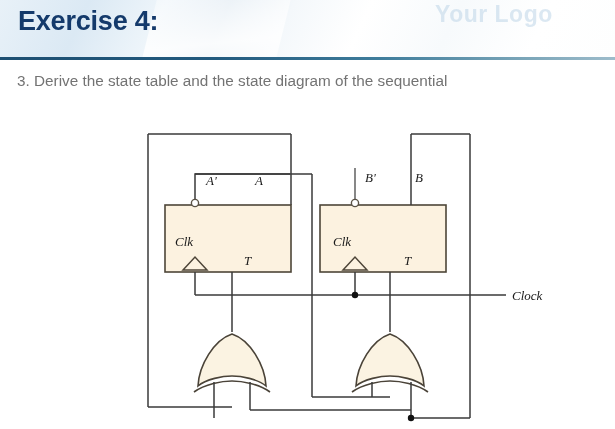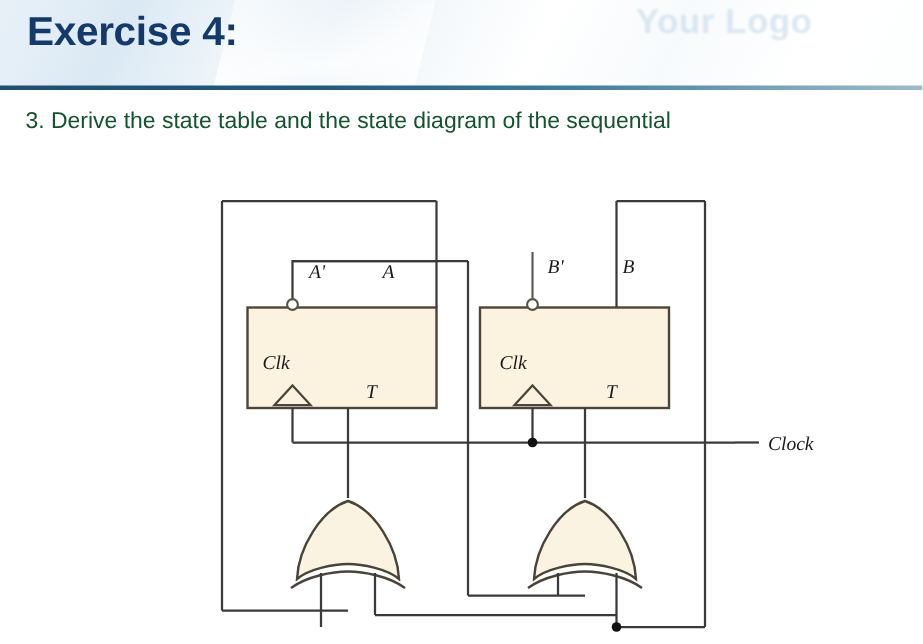--- a/index.html
+++ b/index.html
@@ -37,21 +37,21 @@
   #header-sheen {
     position: absolute;
     left: 150px; top: -30px;
     width: 130px; height: 130px;
     background: linear-gradient(160deg, rgba(255,255,255,0.0) 0%, rgba(255,255,255,0.85) 55%, rgba(255,255,255,0.0) 100%);
     transform: rotate(14deg);
     pointer-events: none;
   }
   #header-watermark {
     position: absolute;
-    left: 424px;
+    left: 435px;
     top: 2px;
     width: 130px;
     height: 52px;
     color: #b9d2e6;
     opacity: 0.50;
     font-size: 23px;
     font-weight: bold;
     line-height: 25px;
     letter-spacing: 0.5px;
     filter: blur(0.6px);
@@ -76,21 +76,21 @@
   }
 
   
   #question-block {
     position: absolute;
     left: 17px;
     top: 70px;
     width: 585px;
     font-size: 15.3px;
     line-height: 22px;
-    color: #14532d;
+    color: #737373;
   }
 
   
   #circuit-figure {
     position: absolute;
     left: 0;
     top: 120px;
     width: 615px;
     height: 309px;
   }

